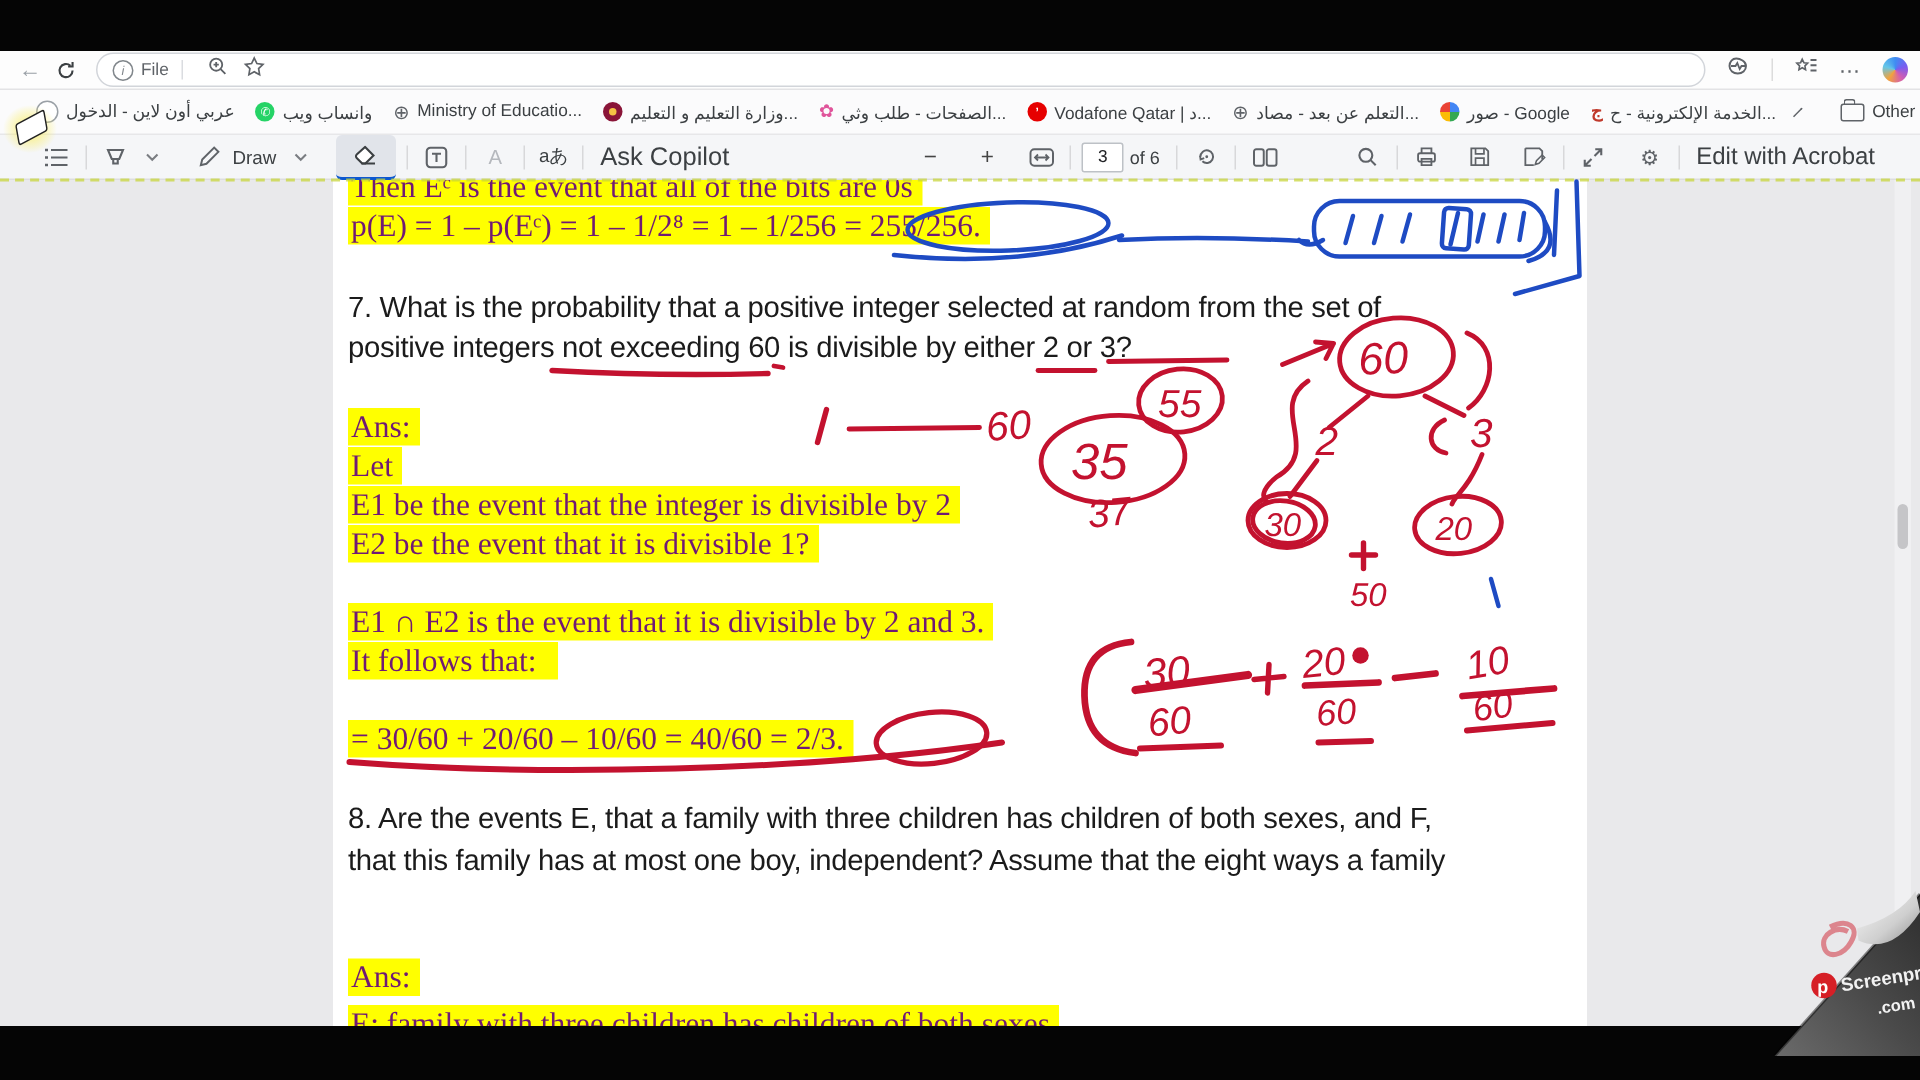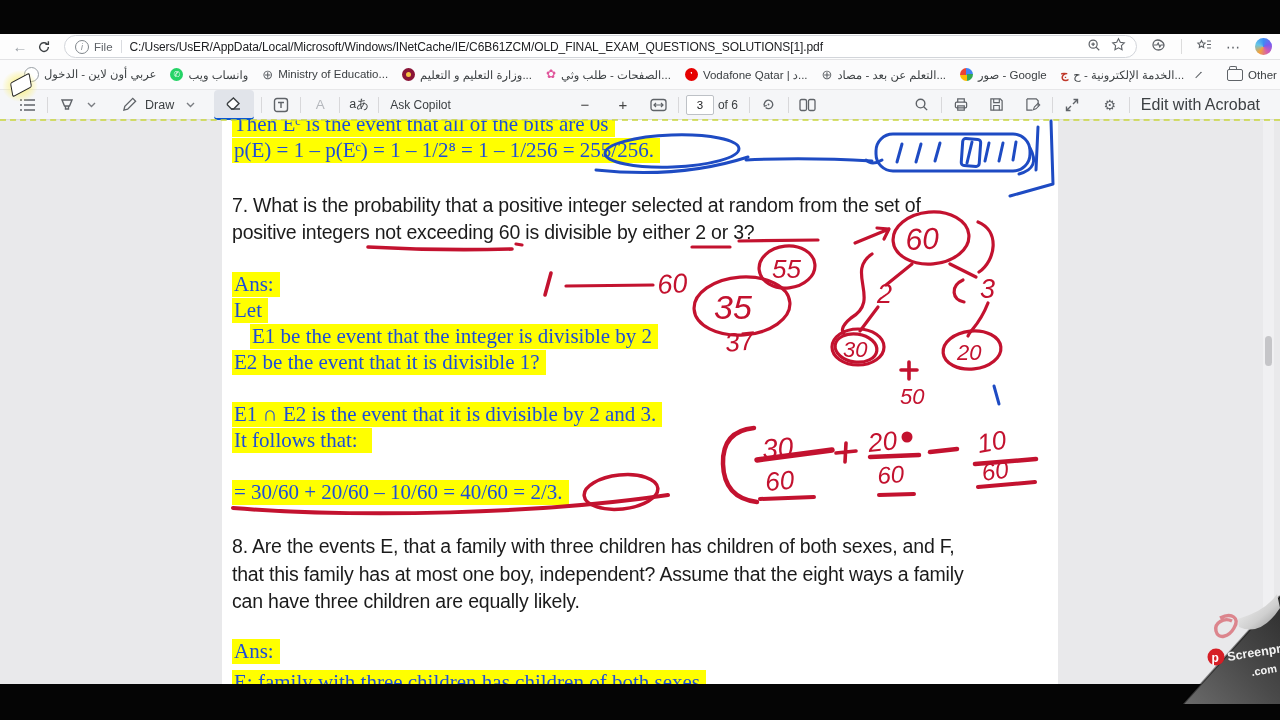--- a/index.html
+++ b/index.html
@@ -33,34 +33,34 @@
            white-space:nowrap;}
   .fv{width:13px;height:13px;border-radius:50%;display:inline-flex;align-items:center;
       justify-content:center;font-size:8px;color:#fff;flex:0 0 auto;}
   .chev{width:7px;height:7px;border-right:1.6px solid #5f6368;border-top:1.6px solid #5f6368;
         transform:rotate(45deg);margin:0 8px 0 auto;}
   .folder{width:14px;height:10px;border:1.4px solid #5f6368;border-radius:2px;position:relative;}
   .folder:before{content:"";position:absolute;top:-4px;left:1px;width:6px;height:3px;
                  border:1.4px solid #5f6368;border-bottom:none;border-radius:2px 2px 0 0;}
 
   .pdfbar{left:0;top:90px;width:1280px;height:30px;background:#f5f6f8;border-bottom:1px solid #dddde0;
-          display:flex;align-items:center;box-sizing:border-box;padding:0 16px;z-index:2;color:#444;}
+          display:flex;align-items:center;box-sizing:border-box;padding:0 26px;z-index:2;color:#444;}
   .tico{display:flex;align-items:center;justify-content:center;height:24px;min-width:24px;}
   .tsep{width:1px;height:16px;background:#d8d8da;margin:0 7px;}
   .tlabel{font-size:12.5px;color:#3c4043;margin:0 4px;}
   .erasersel{background:#e1e4ea;border-radius:4px;border-bottom:2px solid #0b57d0;padding:2px 8px;}
   .pageinput{width:26px;height:18px;border:1px solid #bdc1c6;border-radius:2px;background:#fff;
              text-align:center;font-size:11.5px;color:#202124;padding:0;}
   .muted{color:#b5b8bd;}
 
   
   .contentbg{left:0;top:120px;width:1280px;height:564px;background:#e9e9eb;}
   .page{left:222px;top:120px;width:836px;height:564px;background:#ffffff;overflow:hidden;z-index:1;}
   .dashline{left:0;top:119px;width:1280px;height:0;border-top:2px dashed rgba(200,214,60,.75);z-index:3;}
-  .docline{position:absolute;left:10px;white-space:nowrap;color:#1d4ed8;}
+  .docline{position:absolute;left:10px;white-space:nowrap;color:#701a75;}
   .serif{font-family:"Liberation Serif","DejaVu Serif",serif;font-size:21px;line-height:26px;}
   .sans{font-family:"Liberation Sans","DejaVu Sans",sans-serif;font-size:19.5px;line-height:27px;
         letter-spacing:-.2px;color:#1b1b1b;}
   .hl{background:#ffff00;padding:0 6px 1px 2px;}
 
   .sbtrack{left:1263px;top:120px;width:11px;height:564px;background:#f0f0f2;z-index:2;}
   .sbthumb{left:1265px;top:336px;width:7px;height:30px;background:#c5c5c8;border-radius:4px;z-index:3;}
 
   .botbar{left:0;top:684px;width:1280px;height:36px;background:#050505;z-index:4;}
 
@@ -88,21 +88,20 @@
           <path d="M13 8a5 5 0 1 1-1.6-3.6" fill="none" stroke="#3c4043" stroke-width="1.6"></path>
           <path d="M13 1.5v3.4h-3.4" fill="none" stroke="#3c4043" stroke-width="1.6"></path>
         </svg>
     </div>
     <div class="addrpill">
       <span class="scheme">
         <span class="infoc">i</span>
         <span>File</span>
       </span>
       <span class="pilldiv"></span>
-      <span class="urltxt">C:/Users/UsER/AppData/Local/Microsoft/Windows/INetCache/IE/C6B61ZCM/OLD_FINAL_EXAM_QUESTIONS_SOLUTIONS[1].pdf</span>
       <span class="pillicons">
         <span>
           <svg width="14" height="14" viewBox="0 0 16 16">
               <circle cx="7" cy="7" r="4.6" fill="none" stroke="#5f6368" stroke-width="1.4"></circle>
               <path d="M10.4 10.4 L14 14 M5 7h4M7 5v4" stroke="#5f6368" stroke-width="1.4"></path>
             </svg>
         </span>
         <span>
           <svg width="15" height="15" viewBox="0 0 16 16">
               <path d="M8 1.8l1.9 3.9 4.3.6-3.1 3 .7 4.3L8 11.6l-3.8 2 .7-4.3-3.1-3 4.3-.6z" fill="none" stroke="#5f6368" stroke-width="1.2"></path>
@@ -219,21 +218,21 @@
       <svg width="16" height="16" viewBox="0 0 16 16">
           <rect x="1.5" y="1.5" width="13" height="13" rx="2.5" fill="none" stroke="#5f6368" stroke-width="1.4"></rect>
           <path d="M5 5.5h6M8 5.5V11" stroke="#5f6368" stroke-width="1.4"></path>
         </svg>
     </span>
     <span class="tsep"></span>
     <span class="tico muted" style="font-size:13.5px;">A</span>
     <span class="tsep"></span>
     <span class="tico" style="font-size:12.5px;color:#3c4043;">aあ</span>
     <span class="tsep"></span>
-    <span class="tlabel" style="font-size:12px;">Ask Copilot</span>
+    <span class="tlabel" style="font-size:17px;">Ask Copilot</span>
 
     <span style="width:118px;"></span>
     <span class="tico" style="font-size:15px;">−</span>
     <span style="width:14px;"></span>
     <span class="tico" style="font-size:15px;">+</span>
     <span style="width:12px;"></span>
     <span class="tico">
       <svg width="17" height="14" viewBox="0 0 17 14">
           <rect x="1" y="1.5" width="15" height="11" rx="2.5" fill="none" stroke="#5f6368" stroke-width="1.3"></rect>
           <path d="M4.5 7h8M6 5l-2 2 2 2M11 5l2 2-2 2" fill="none" stroke="#5f6368" stroke-width="1.2"></path>
@@ -302,28 +301,27 @@
   <div class="abs contentbg"></div>
   <div class="abs dashline"></div>
 
   <div class="abs page">
     <div class="docline serif" style="top:-9px;"><span class="hl">Then Eᶜ is the event that all of the bits are 0s</span></div>
     <div class="docline serif" style="top:17px;"><span class="hl">p(E) = 1 – p(Eᶜ) = 1 – 1/2⁸ = 1 – 1/256 = 255/256.</span></div>
     <div class="docline sans" style="top:72px;"><span>7. What is the probability that a positive integer selected at random from the set of</span></div>
     <div class="docline sans" style="top:99px;"><span>positive integers not exceeding 60 is divisible by either 2 or 3?</span></div>
     <div class="docline serif" style="top:151px;"><span class="hl">Ans:</span></div>
     <div class="docline serif" style="top:177px;"><span class="hl">Let</span></div>
-    <div class="docline serif" style="top:203px;margin-left:18px;"><span class="hl">E1 be the event that the integer is divisible by 2</span></div>
+    <div class="docline serif" style="top:203px;"><span class="hl">E1 be the event that the integer is divisible by 2</span></div>
     <div class="docline serif" style="top:229px;"><span class="hl">E2 be the event that it is divisible 1?</span></div>
     <div class="docline serif" style="top:281px;"><span class="hl">E1 ∩ E2 is the event that it is divisible by 2 and 3.</span></div>
     <div class="docline serif" style="top:307px;"><span class="hl" style="padding-right:14px;">It follows that:</span></div>
     <div class="docline serif" style="top:359px;"><span class="hl">= 30/60 + 20/60 – 10/60 = 40/60 = 2/3.</span></div>
     <div class="docline sans" style="top:413px;"><span>8. Are the events E, that a family with three children has children of both sexes, and F,</span></div>
     <div class="docline sans" style="top:441px;text-align:right;"><span>that this family has at most one boy, independent? Assume that the eight ways a family</span></div>
-    <div class="docline sans" style="top:468px;"><span>can have three children are equally likely.</span></div>
     <div class="docline serif" style="top:518px;"><span class="hl">Ans:</span></div>
     <div class="docline serif" style="top:549px;"><span class="hl">E: family with three children has children of both sexes</span></div>
   </div>
 
   <div class="abs sbtrack"></div>
   <div class="abs sbthumb"></div>
 
   <svg class="abs inksvg" viewBox="0 0 1280 720">
 
     <g stroke="#1e4bc3" stroke-width="3" fill="none" stroke-linecap="round" stroke-linejoin="round">

